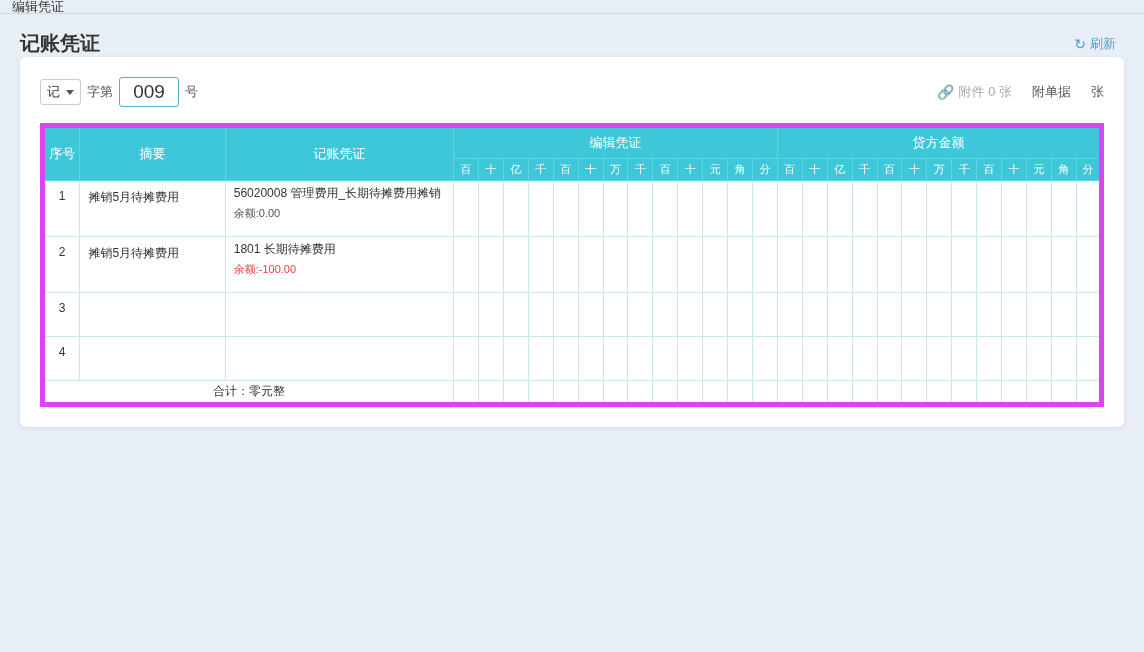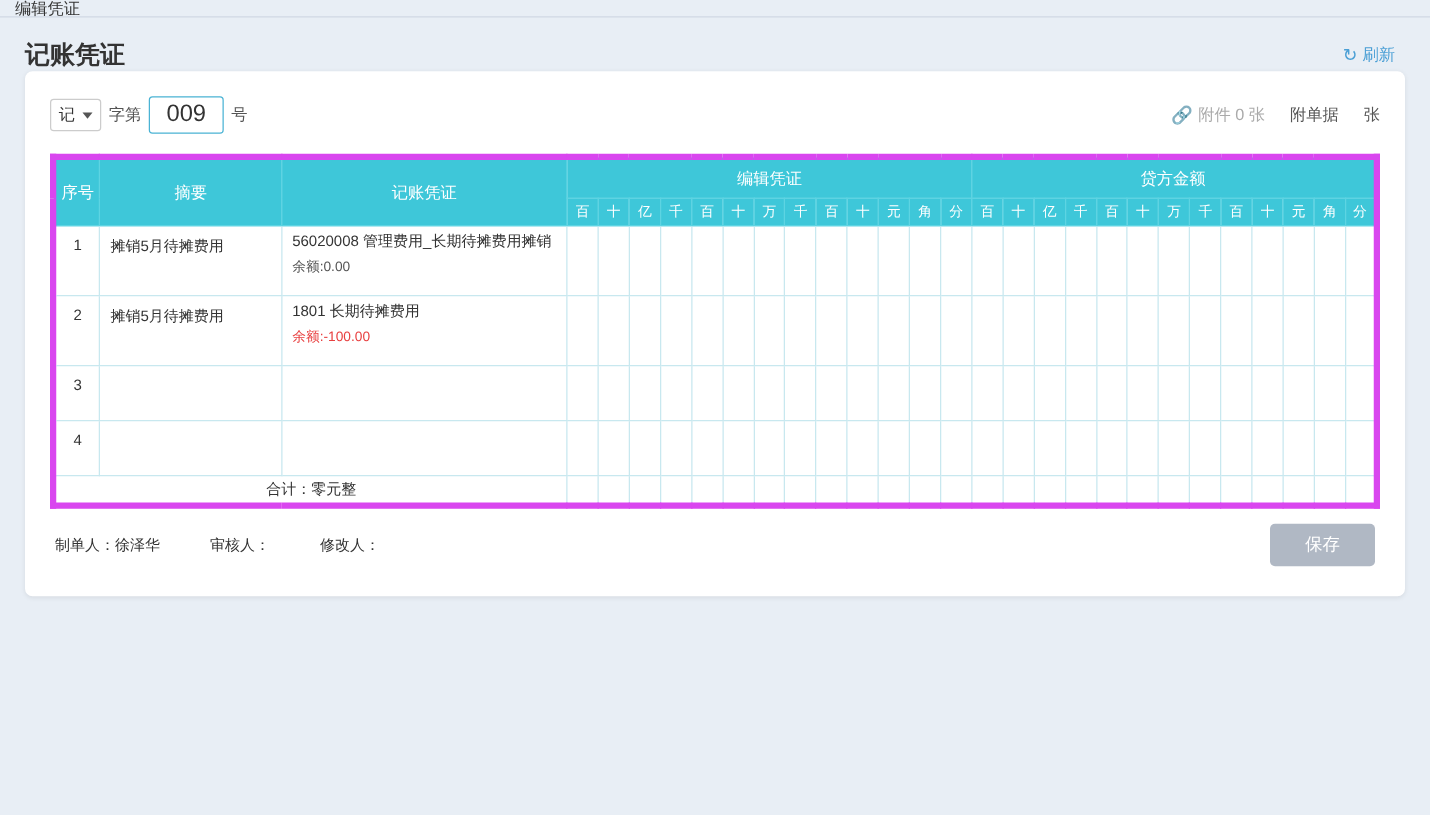--- a/index.html
+++ b/index.html
@@ -453,26 +453,14 @@
           <td class="summary-row"></td>
           <td class="summary-row"></td>
           <td class="summary-row"></td>
           <td class="summary-row"></td>
           <td class="summary-row"></td>
           <td class="summary-row"></td>
         </tr>
       </tfoot>
     </table>
 
-    <div class="footer-row">
-      <span>
-        <span>制单人：</span><span style="color:#333">徐泽华</span>
-      </span>
-      <span>
-        <span>审核人：</span><span style="color:#333"></span>
-      </span>
-      <span>
-        <span>修改人：</span><span style="color:#333"></span>
-      </span>
-      <button class="save-btn">保存</button>
-    </div>
   </div>
 </div>
 
 </body></html>

